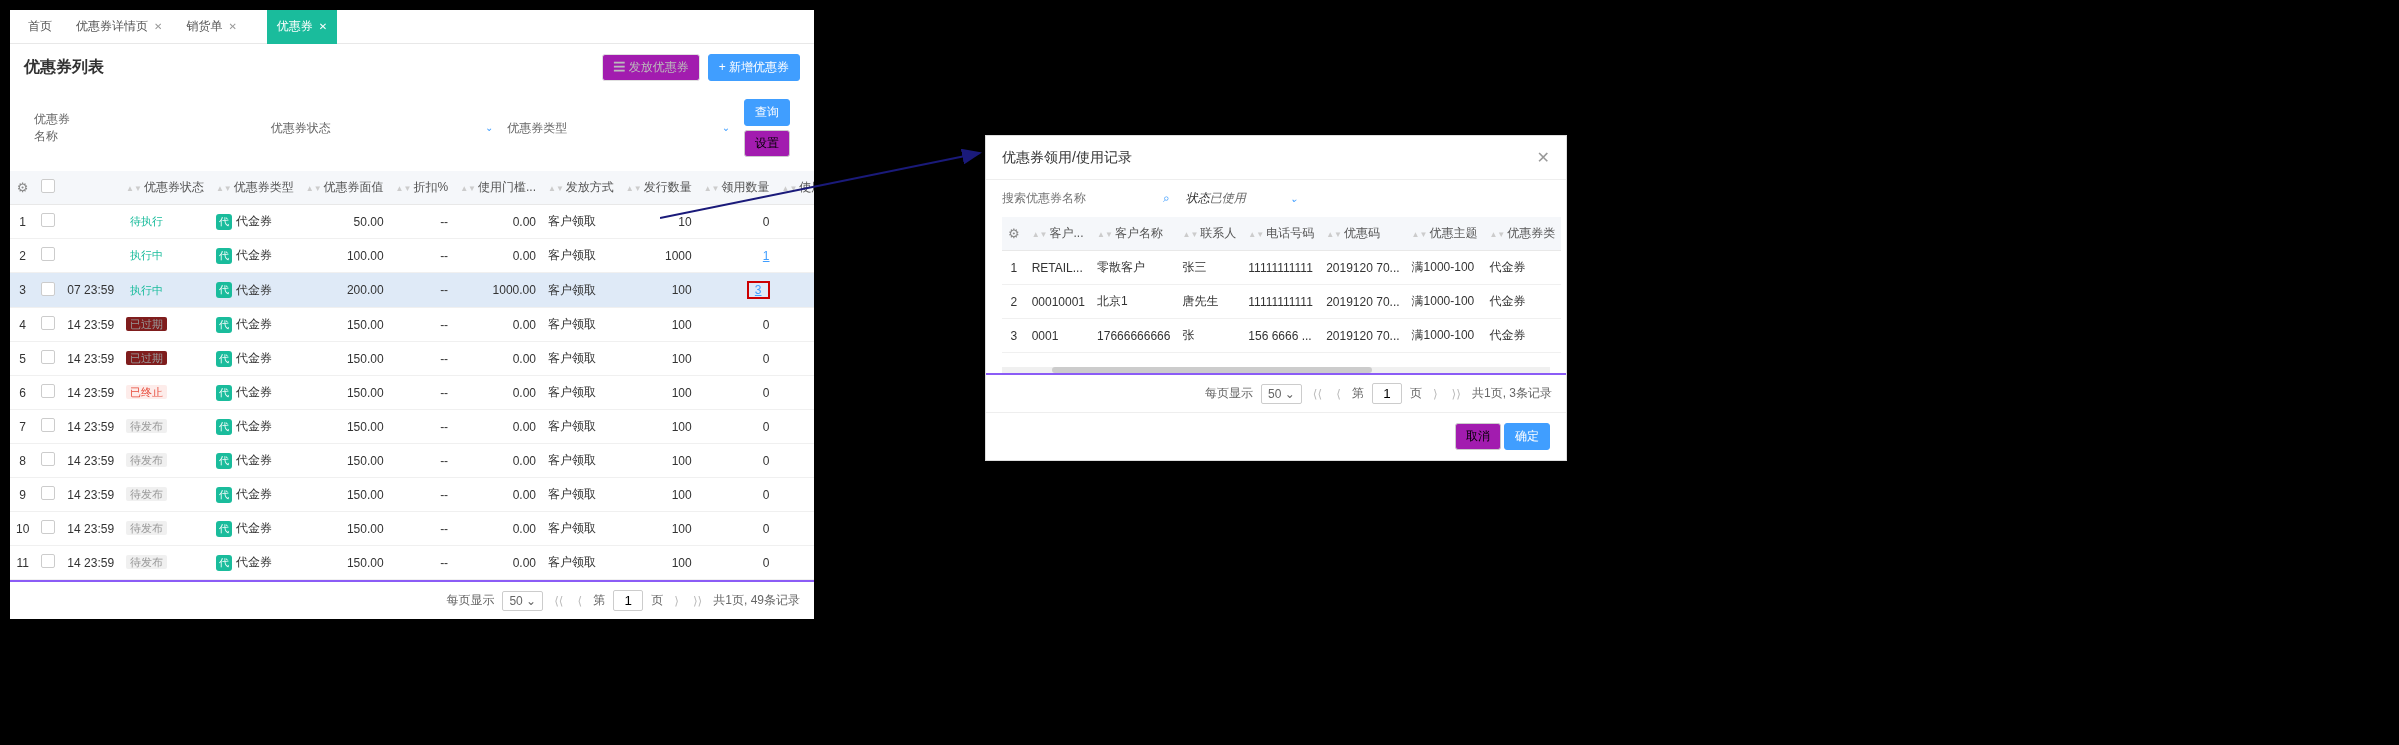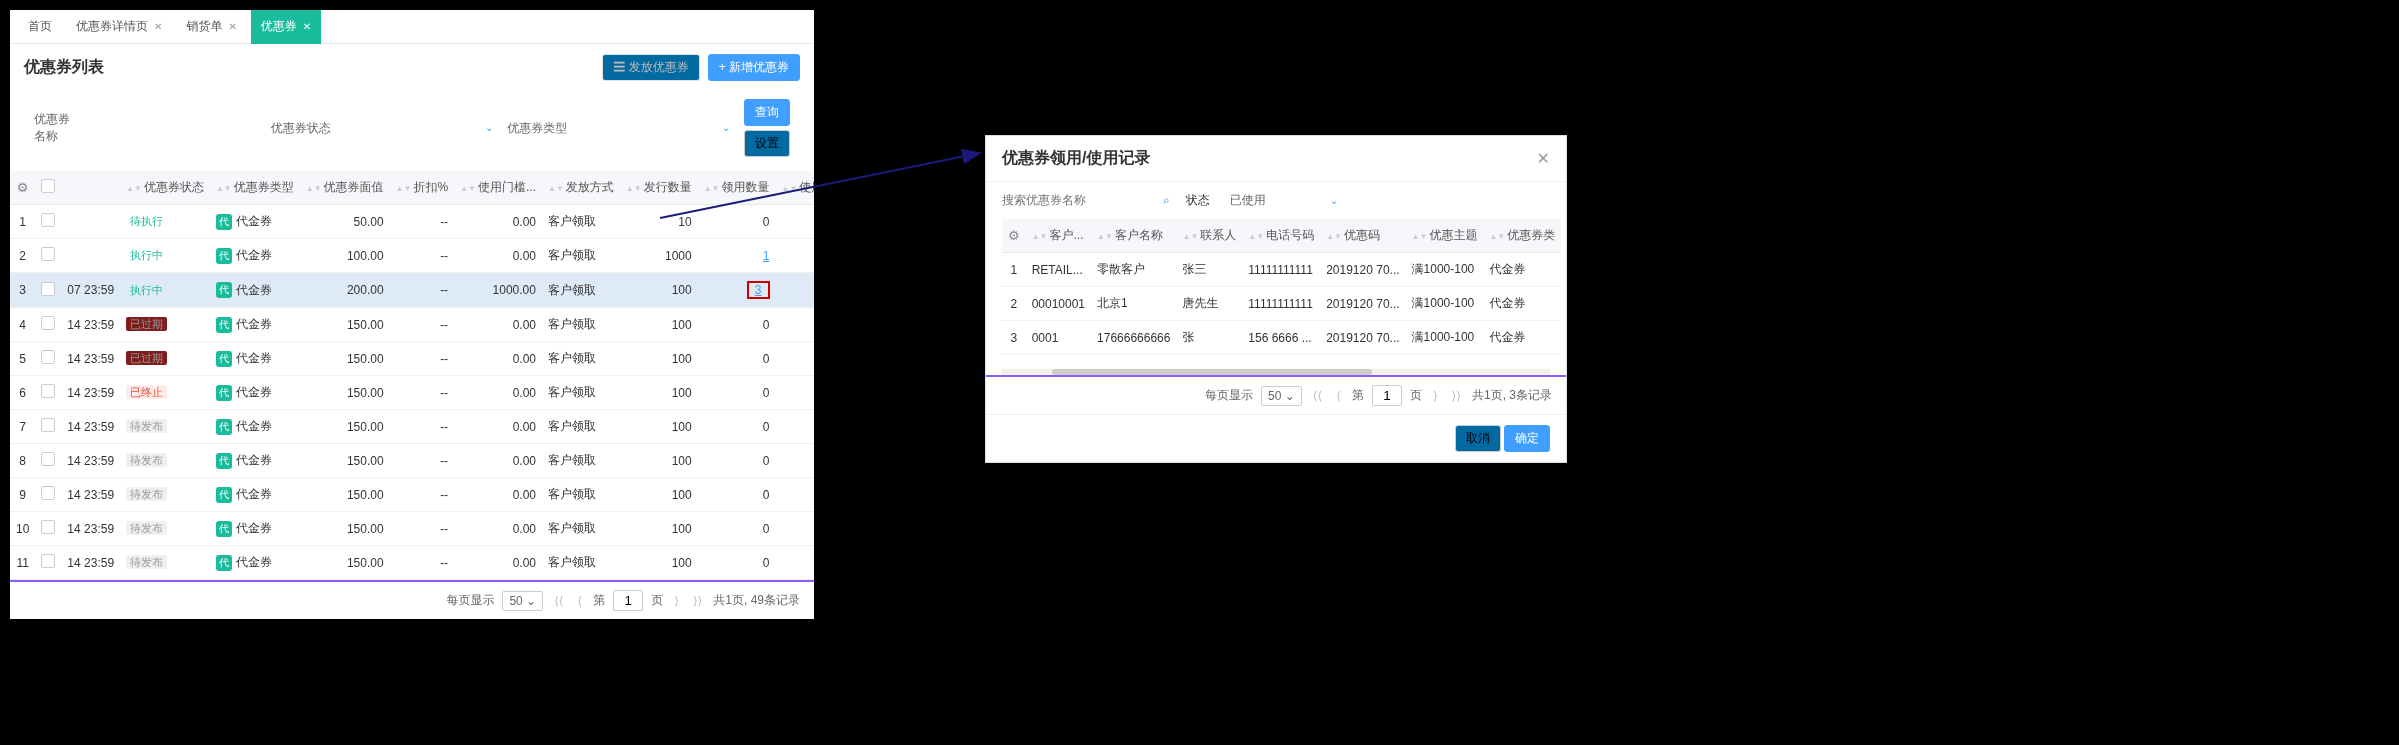--- a/index.html
+++ b/index.html
@@ -4,29 +4,29 @@
 <style>
 * { margin: 0; padding: 0; box-sizing: border-box; }
 body { font-family: -apple-system, BlinkMacSystemFont, "Segoe UI", sans-serif; font-size: 12px; color: #333; background: #000; width: 2399px; height: 745px; position: relative; }
 
 .main-panel { position: absolute; left: 10px; top: 10px; width: 804px; background: #fff; }
 .dialog-panel { position: absolute; left: 985px; top: 135px; width: 582px; background: #fff; border: 1px solid #ddd; box-shadow: 0 2px 8px rgba(0,0,0,.1); }
 
 
 .tabs { display: flex; align-items: center; height: 34px; border-bottom: 1px solid #e8e8e8; padding: 0 8px; gap: 4px; }
 .tab { display: flex; align-items: center; padding: 8px 10px; height: 34px; cursor: pointer; color: #555; gap: 6px; }
-.tab.active { background: #1abc9c; color: #fff; }
+.tab.active { background: #1abc9c; color: #fff; margin-left: 16px; }
 .tab-close { font-size: 10px; color: #999; }
 .tab.active .tab-close { color: #fff; }
 
 
 .header { display: flex; justify-content: space-between; align-items: center; padding: 10px 14px; }
 .header h2 { font-size: 16px; font-weight: 600; }
 .header-actions { display: flex; gap: 8px; align-items: center; }
-.btn { padding: 4px 10px; border-radius: 3px; font-size: 12px; border: 1px solid #ccc; background: #0369a1; cursor: pointer; }
+.btn { padding: 4px 10px; border-radius: 3px; font-size: 12px; border: 1px solid #ccc; background: #a21caf; cursor: pointer; }
 .btn-primary { background: #409eff; color: #fff; border-color: #409eff; }
 .btn-disabled { color: #bbb; border-color: #e0e0e0; }
 
 
 .filters { display: flex; align-items: center; padding: 8px 24px 14px; gap: 14px; }
 .filter-group { display: flex; align-items: center; gap: 6px; flex: 1; }
 .filter-label { color: #666; }
 .filter-input { flex: 1; border: none; border-bottom: 1px solid transparent; padding: 2px 0; }
 .filter-select { flex: 1; display: flex; justify-content: space-between; align-items: center; color: #999; border-bottom: 1px solid transparent; }
 .chevron-down { color: #409eff; font-size: 10px; }
@@ -57,28 +57,28 @@
 .link-num { color: #409eff; text-decoration: underline; cursor: pointer; }
 
 
 .pagination { display: flex; align-items: center; justify-content: flex-end; padding: 8px 14px; gap: 8px; font-size: 12px; color: #666; border-top: 2px solid #8b5cf6; }
 .page-select { border: 1px solid #ccc; padding: 2px 6px; border-radius: 2px; }
 .page-input { width: 30px; border: 1px solid #ccc; padding: 2px; text-align: center; border-radius: 2px; }
 .page-nav { color: #bbb; cursor: pointer; padding: 0 3px; }
 
 
 .dialog-header { display: flex; justify-content: space-between; align-items: center; padding: 12px 16px; border-bottom: 1px solid #eee; }
-.dialog-title { font-size: 16px; font-weight: 700; }
+.dialog-title { font-size: 14px; font-weight: 400; }
 .dialog-close { font-size: 16px; color: #999; cursor: pointer; }
 .dialog-body { padding: 10px 16px; }
 .dialog-filters { display: flex; align-items: center; gap: 16px; margin-bottom: 10px; }
 .search-box { display: flex; align-items: center; gap: 6px; flex: 0 0 140px; border-bottom: 1px solid transparent; }
 .search-input { border: none; flex: 1; font-size: 12px; color: #0f766e; }
 .search-icon { color: #409eff; }
-.status-select { display: flex; align-items: center; gap: 20px; }
+.status-select { display: flex; align-items: center; gap: 0; font-style: italic; }
 .status-select .val { color: #666; min-width: 80px; }
 .dialog-footer { display: flex; justify-content: flex-end; gap: 3px; padding: 10px 16px; border-top: 1px solid #eee; }
 .dialog-scrollbar { height: 6px; background: #f0f0f0; margin: 0 16px; position: relative; }
 .dialog-scrollbar .thumb { position: absolute; left: 50px; width: 320px; height: 6px; background: #ccc; border-radius: 3px; }
 .dialog-table-wrap { min-height: 140px; }
 
 
 .arrow-svg { position: absolute; left: 660px; top: 148px; width: 330px; height: 75px; pointer-events: none; }
 </style>
 </head>

